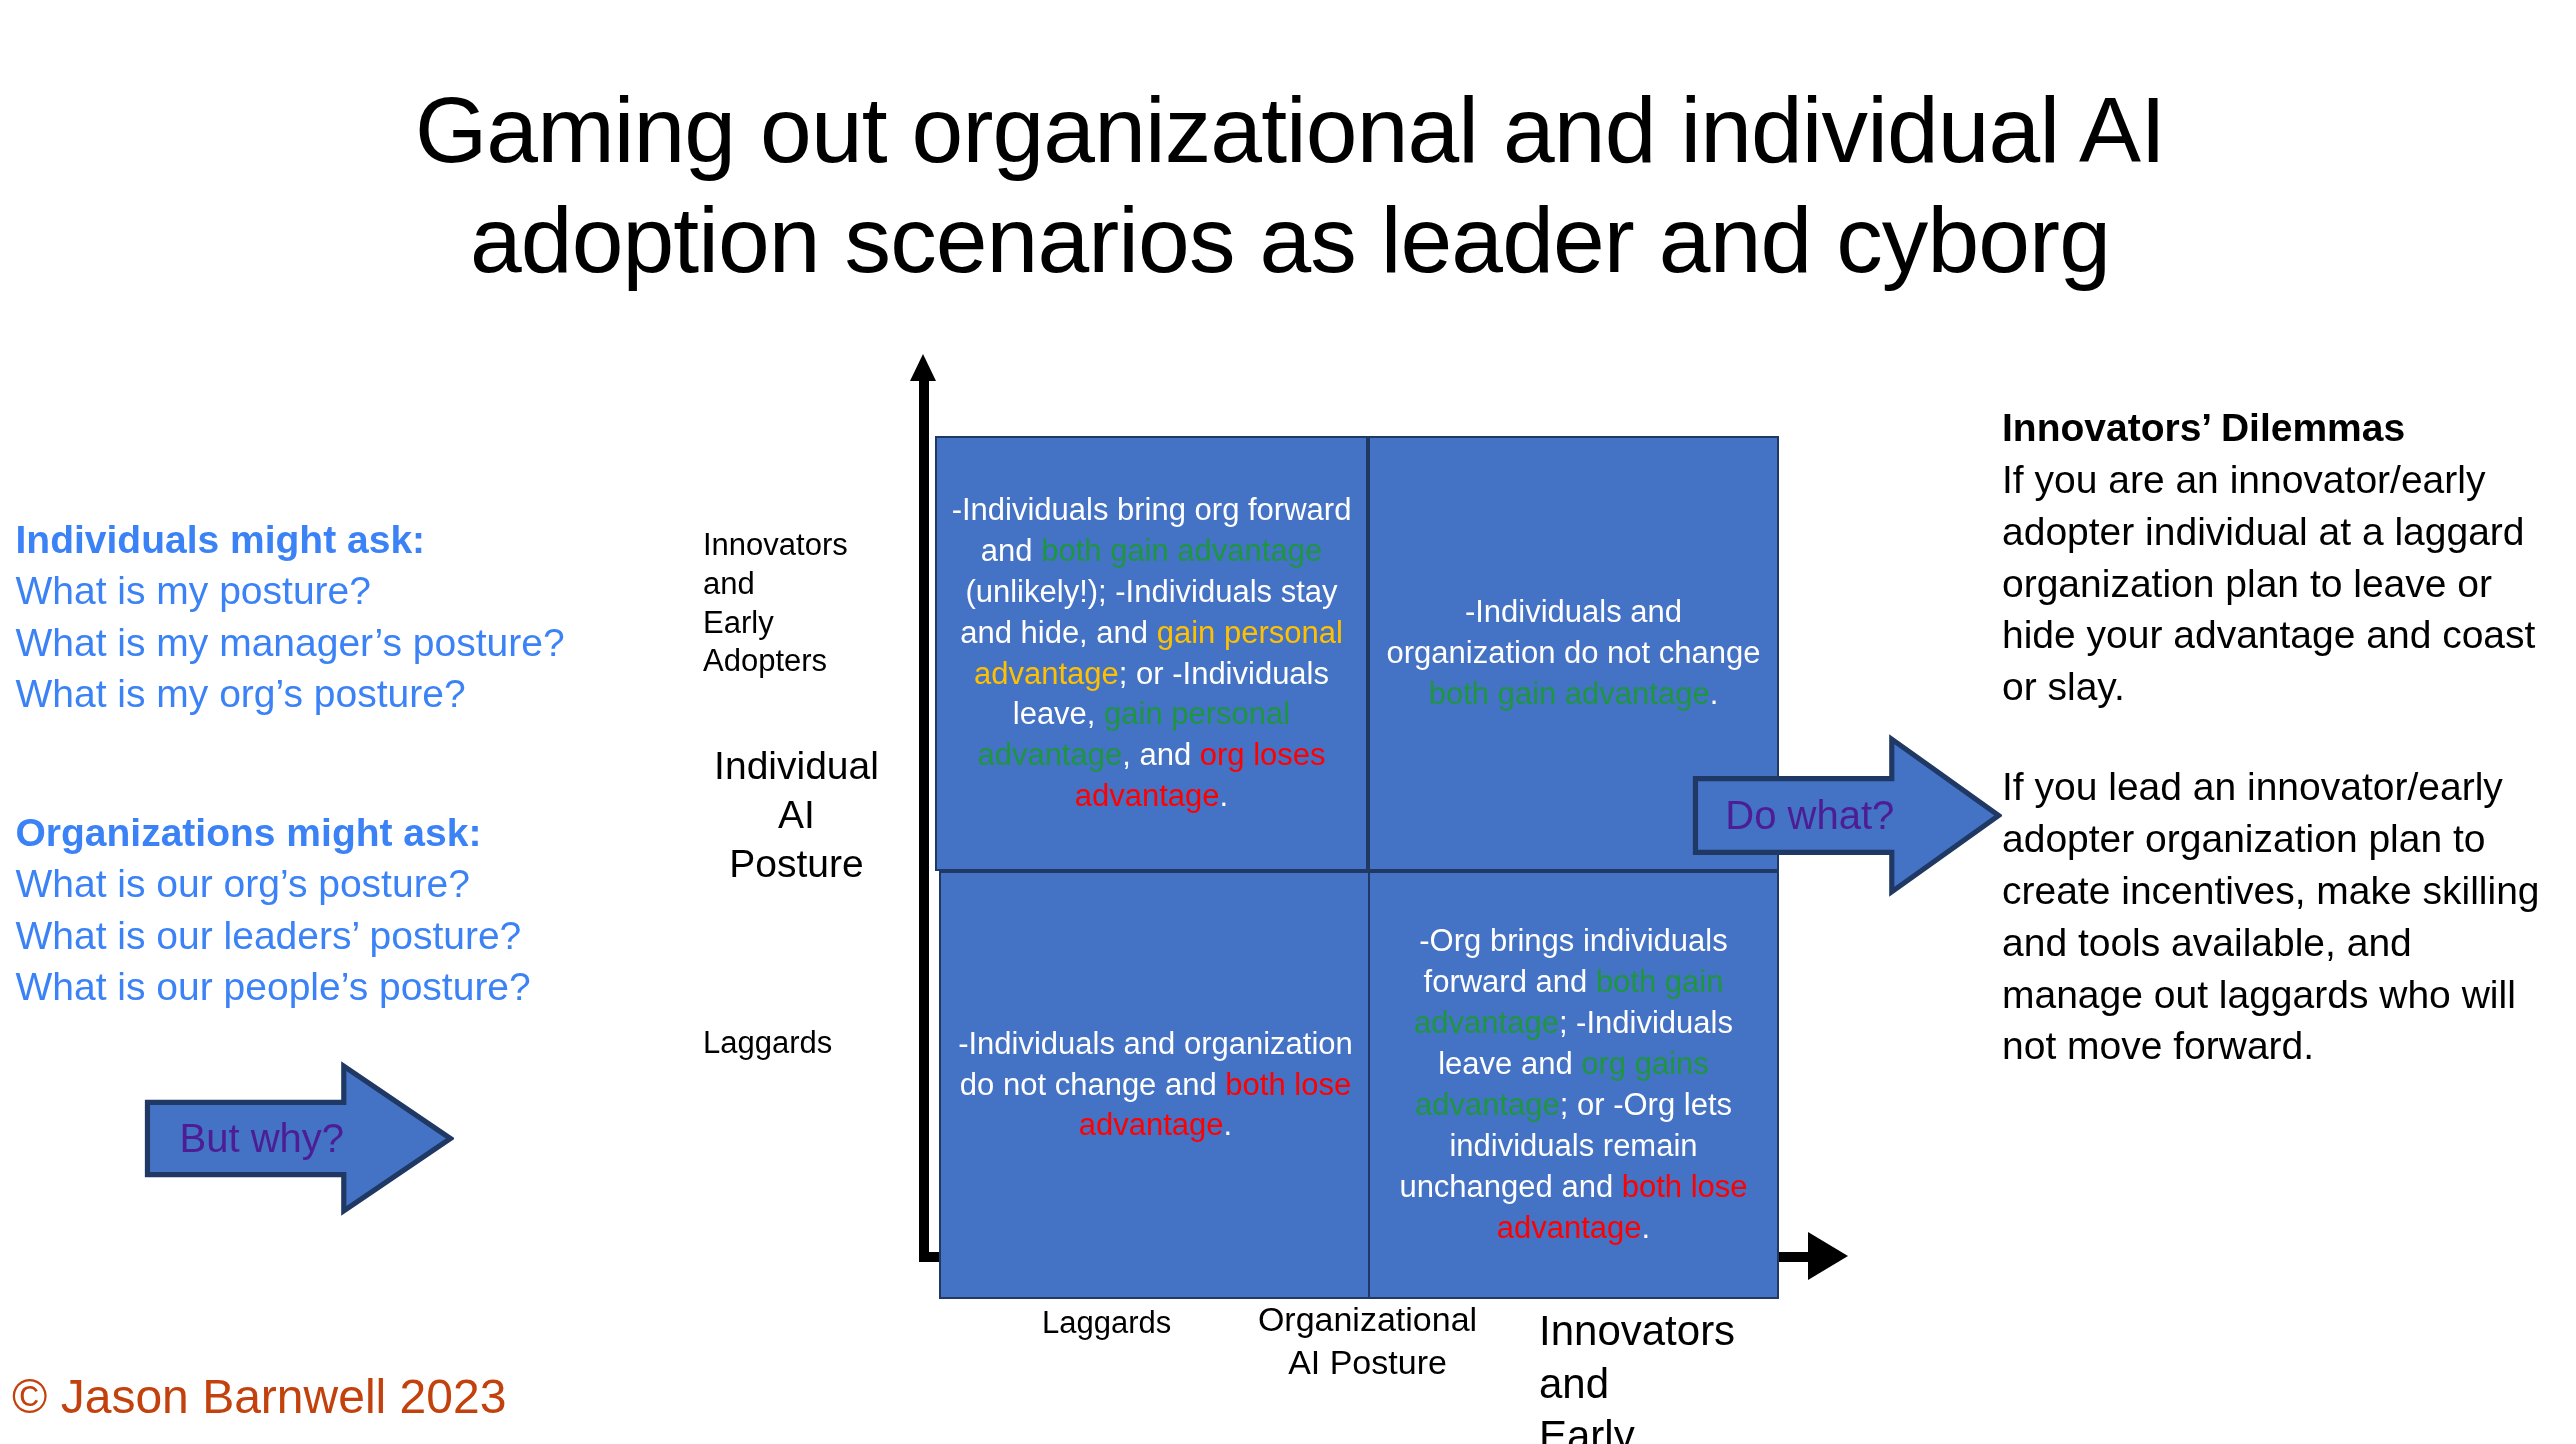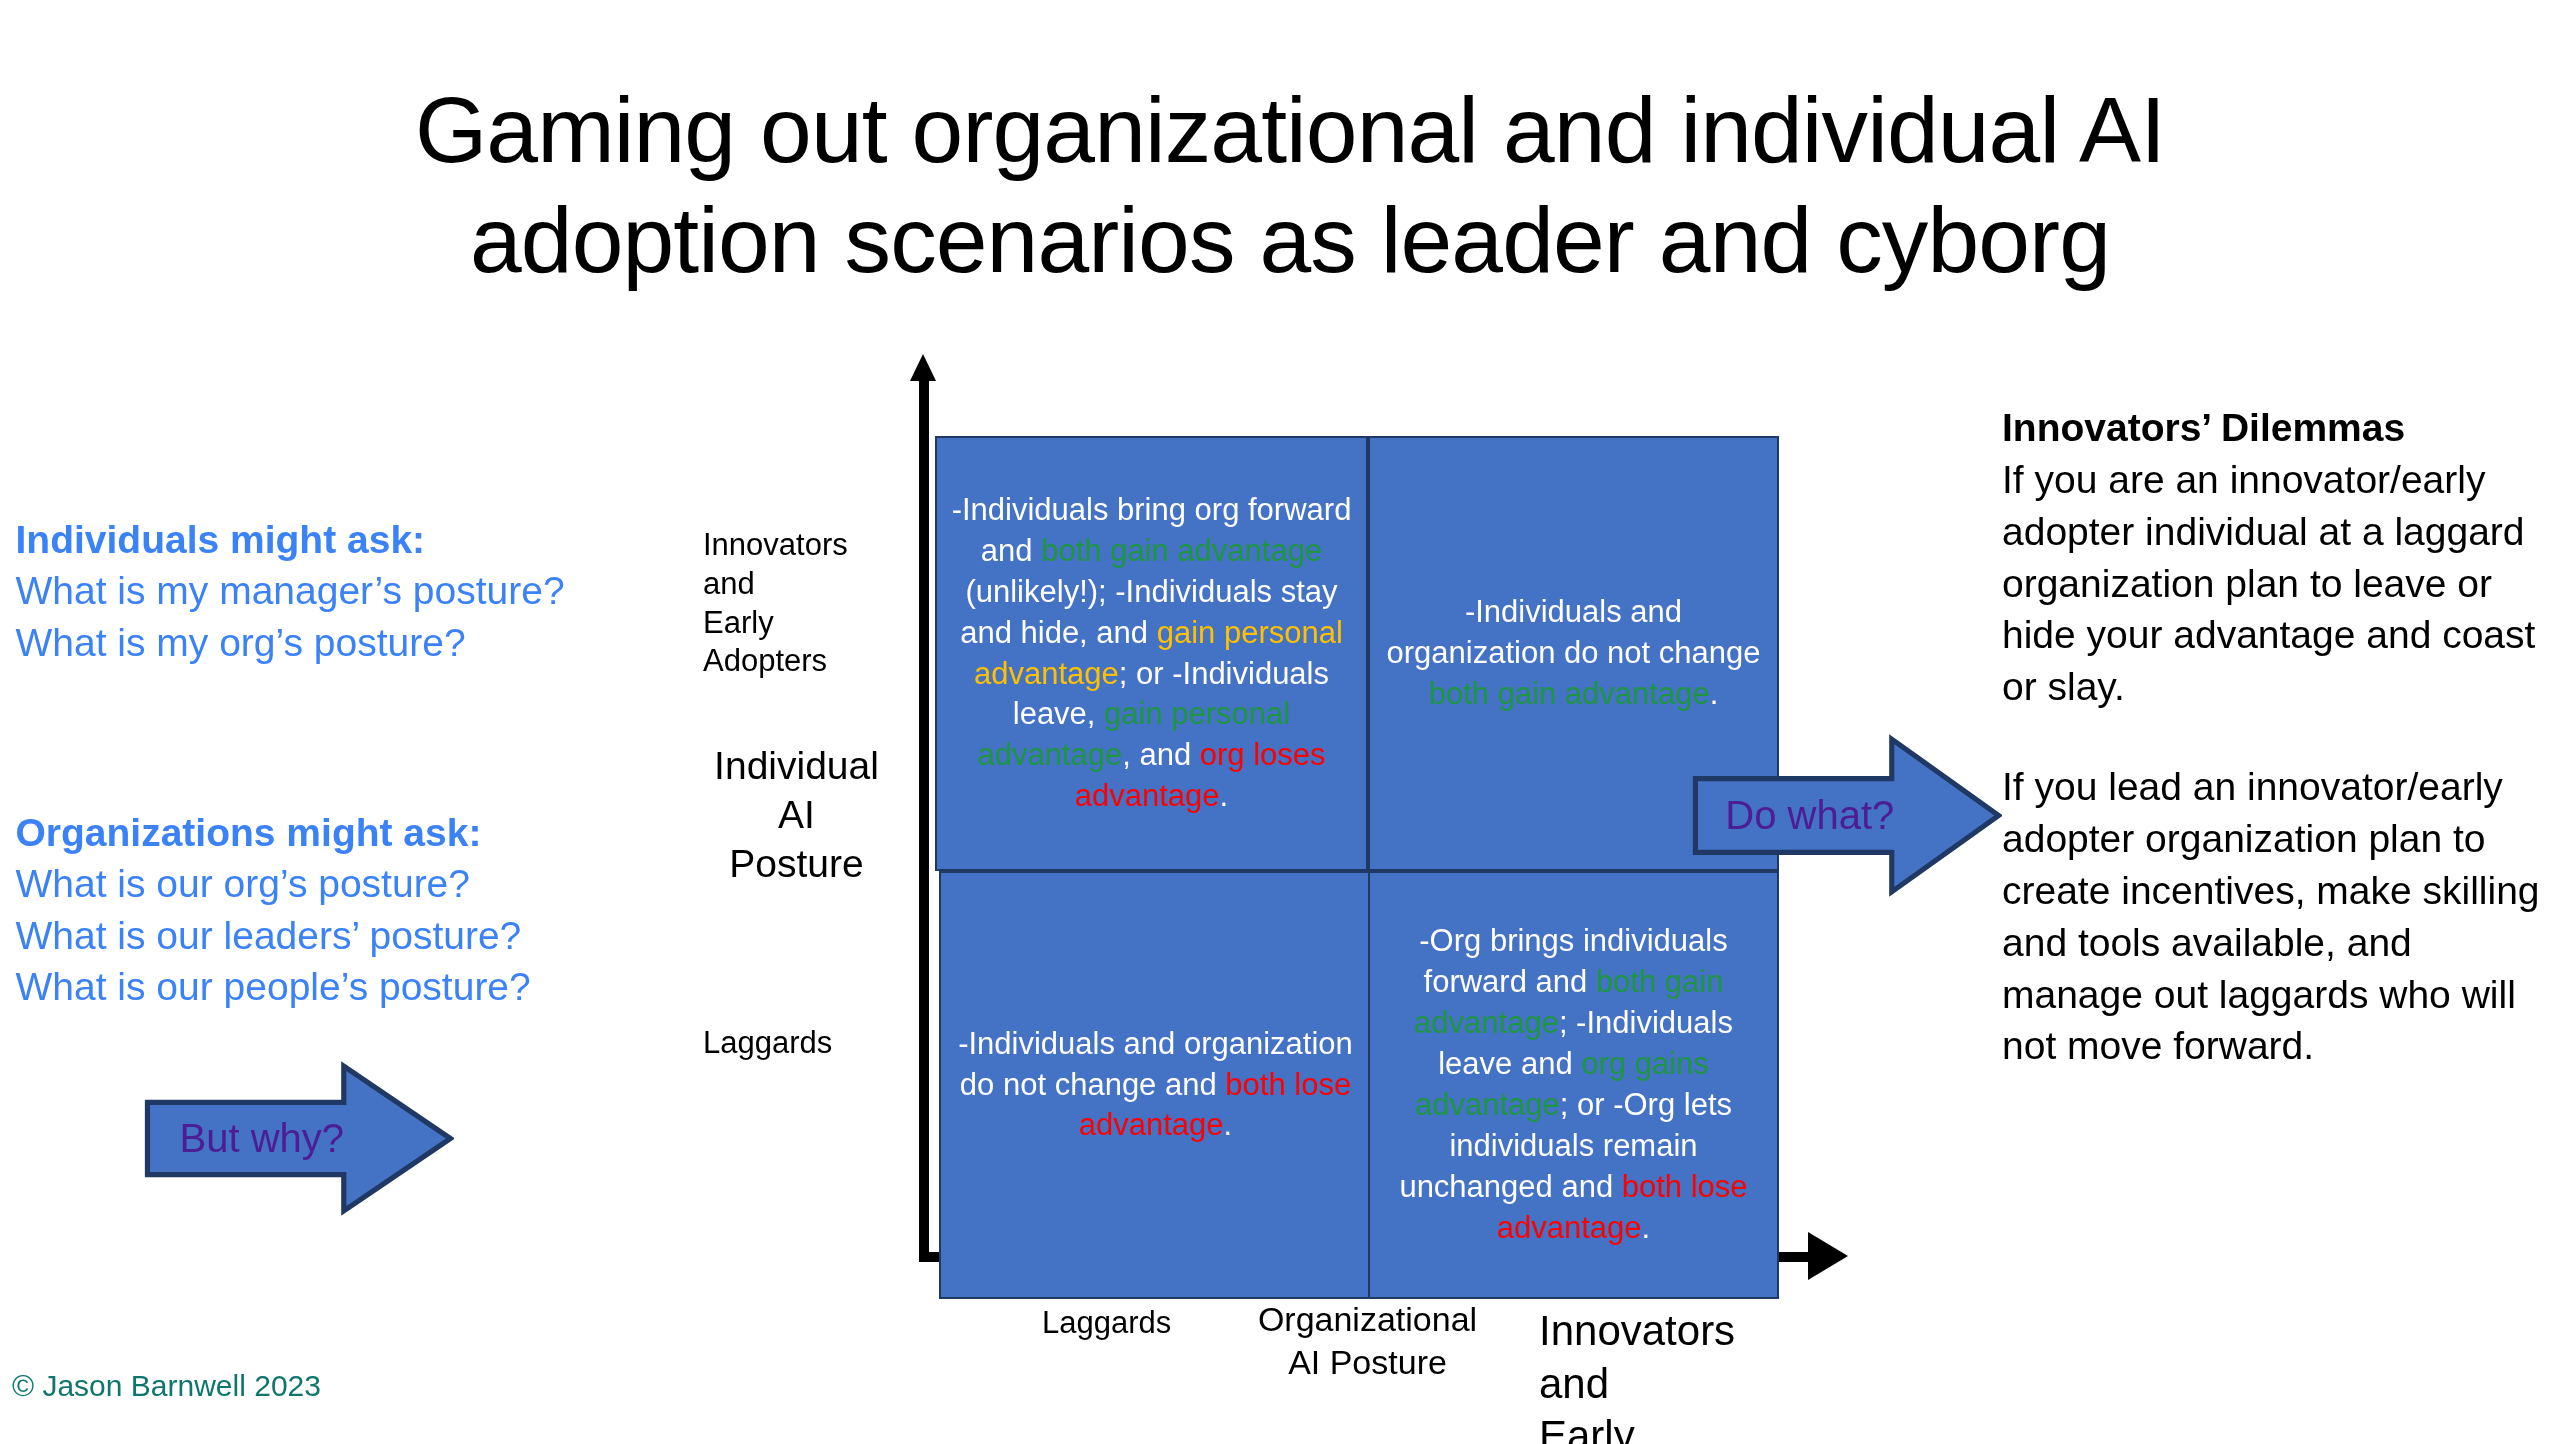--- a/index.html
+++ b/index.html
@@ -46,22 +46,22 @@
     font-weight: 700;
     display: block;
   }
   .q-line { display: block; }
 
   
   #copyright {
     position: absolute;
     left: 12px;
     top: 1369px;
-    font-size: 30px;
-    color: #0f766e;
+    font-size: 48px;
+    color: #c2410c;
   }
 
   
   #matrix {
     position: absolute;
     left: 935px;
     top: 388px;
     width: 844px;
     height: 863px;
     margin-top: 48px;
@@ -217,20 +217,21 @@
   .right-gap { display: block; height: 48px; }
 </style>
 </head>
 <body>
 
 <div id="slide-title">Gaming out organizational and individual AI
 adoption scenarios as leader and cyborg</div>
 
 <div id="individuals-block" class="q-block">
   <span class="q-heading">Individuals might ask:</span>
+  <span class="q-line">What is my posture?</span>
   <span class="q-line">What is my manager’s posture?</span>
   <span class="q-line">What is my org’s posture?</span>
 </div>
 
 <div id="organizations-block" class="q-block">
   <span class="q-heading">Organizations might ask:</span>
   <span class="q-line">What is our org’s posture?</span>
   <span class="q-line">What is our leaders’ posture?</span>
   <span class="q-line">What is our people’s posture?</span>
 </div>

